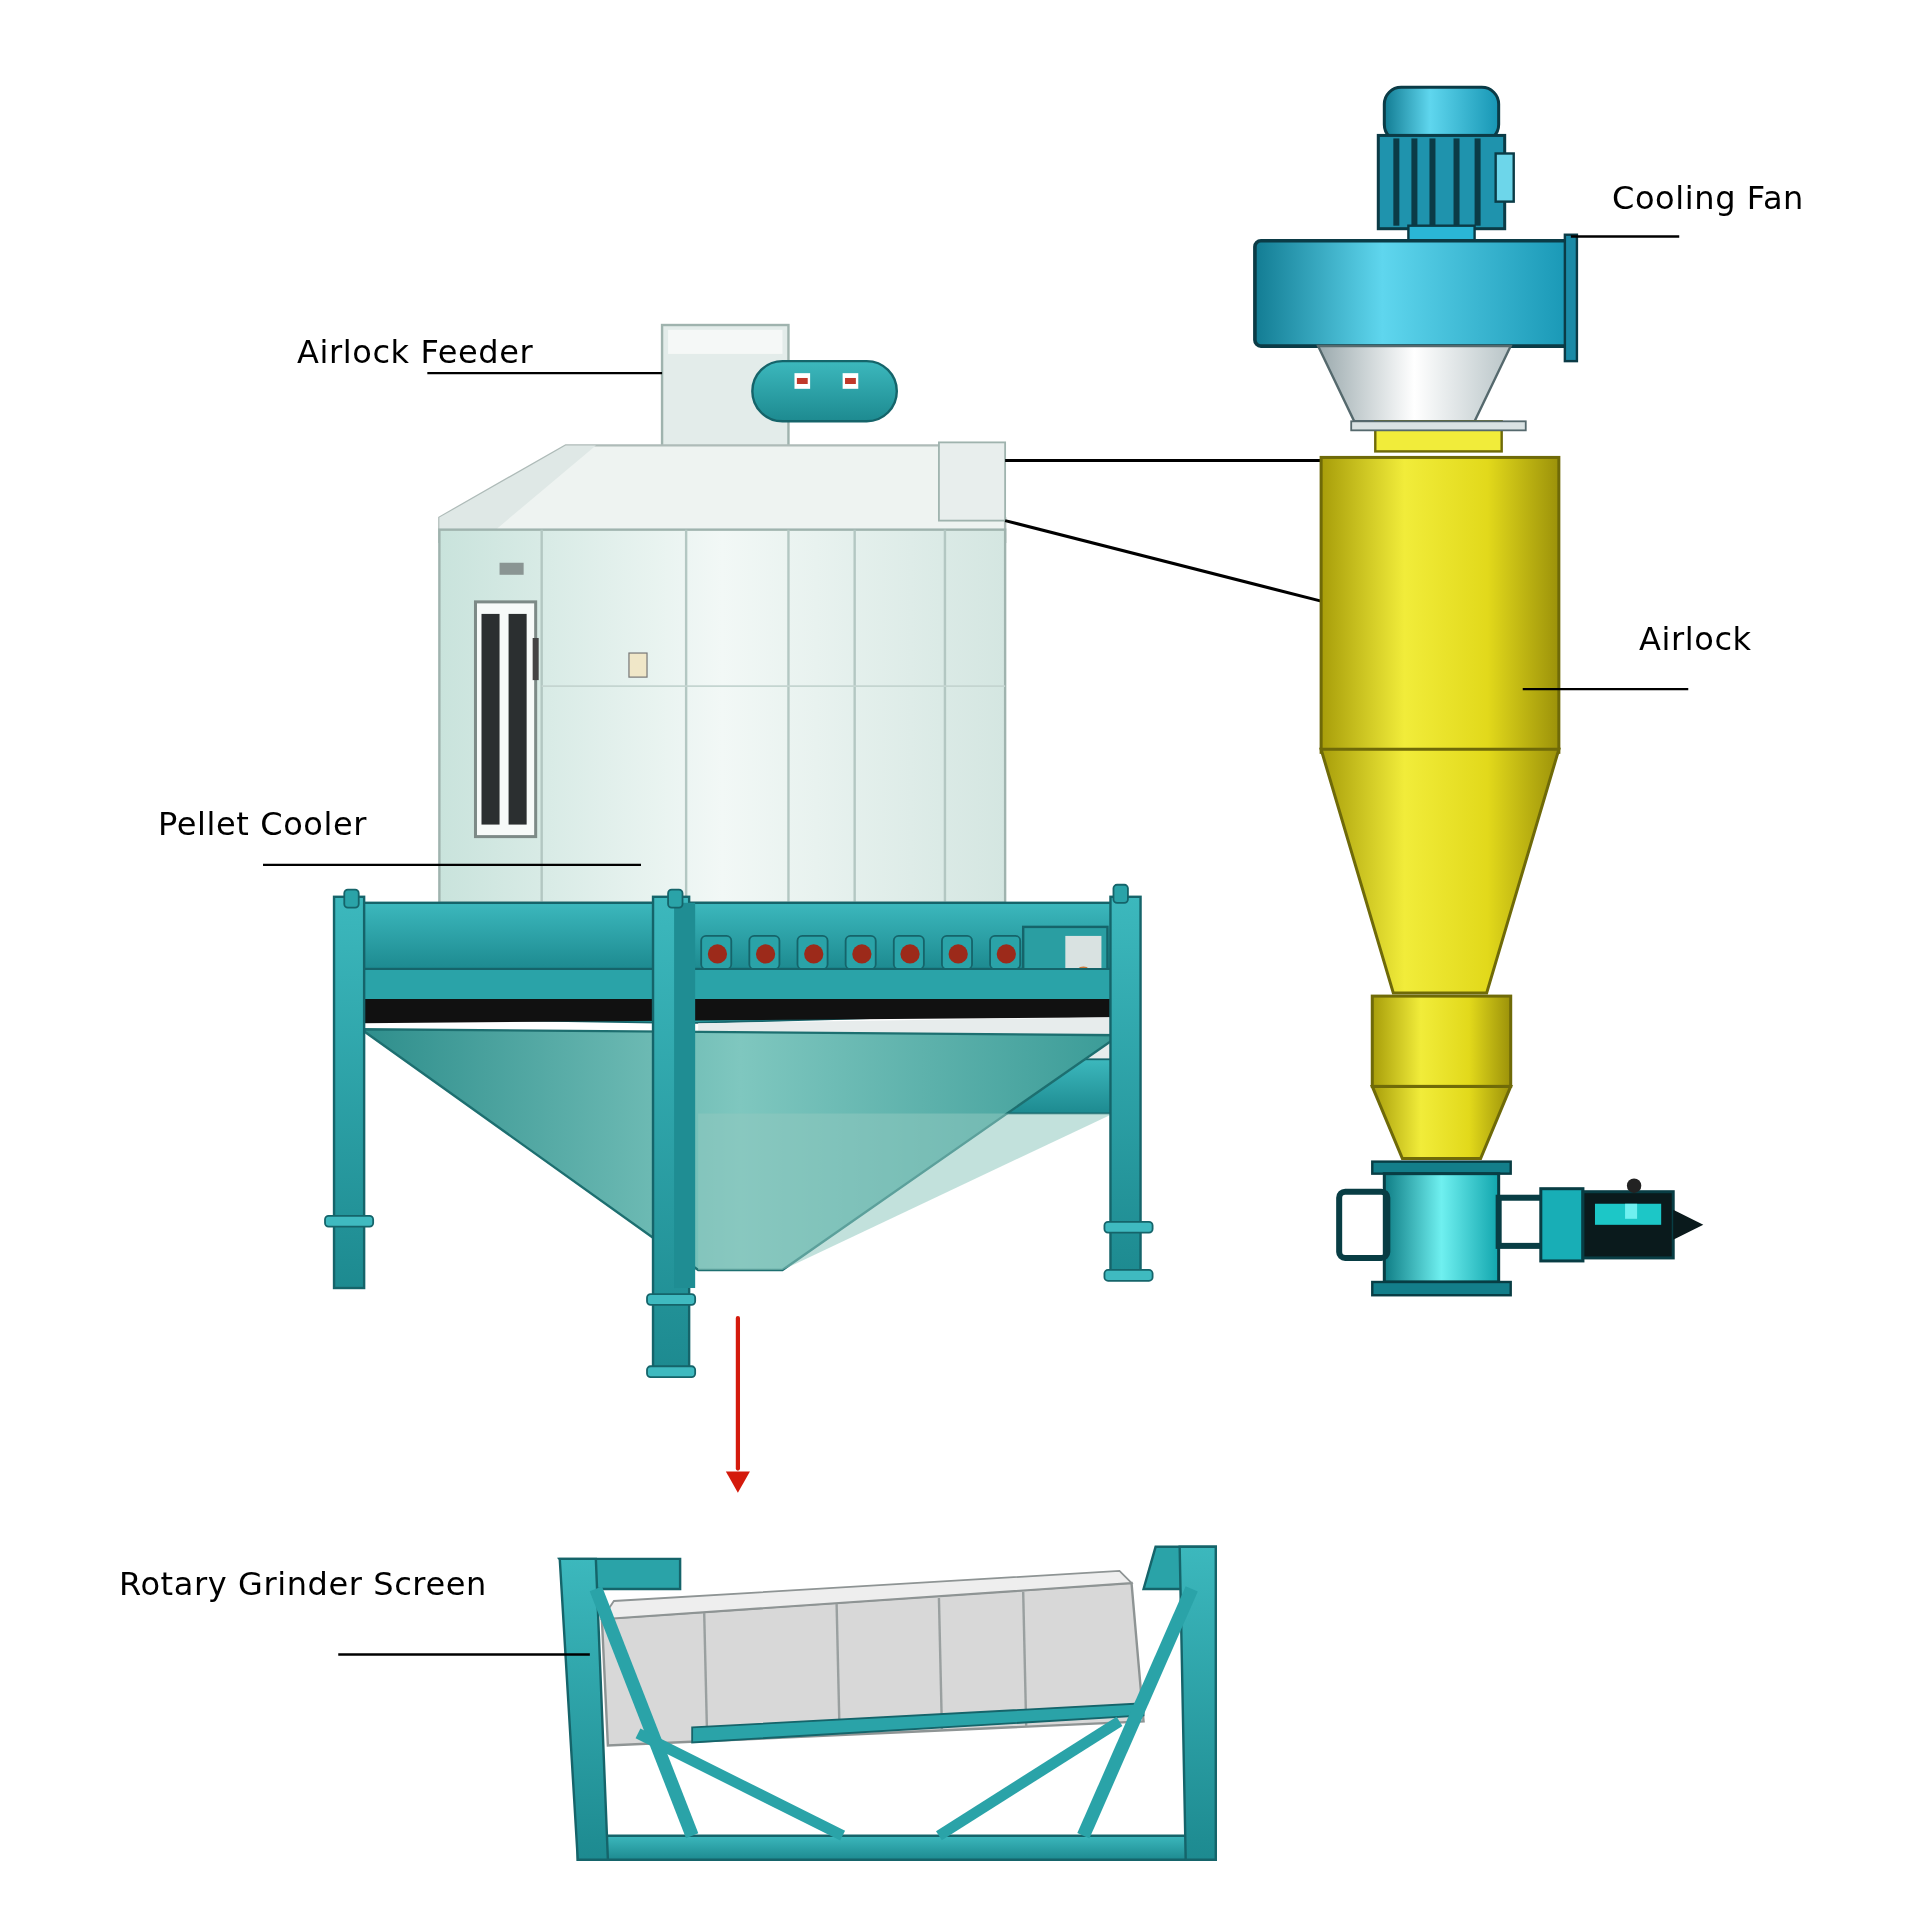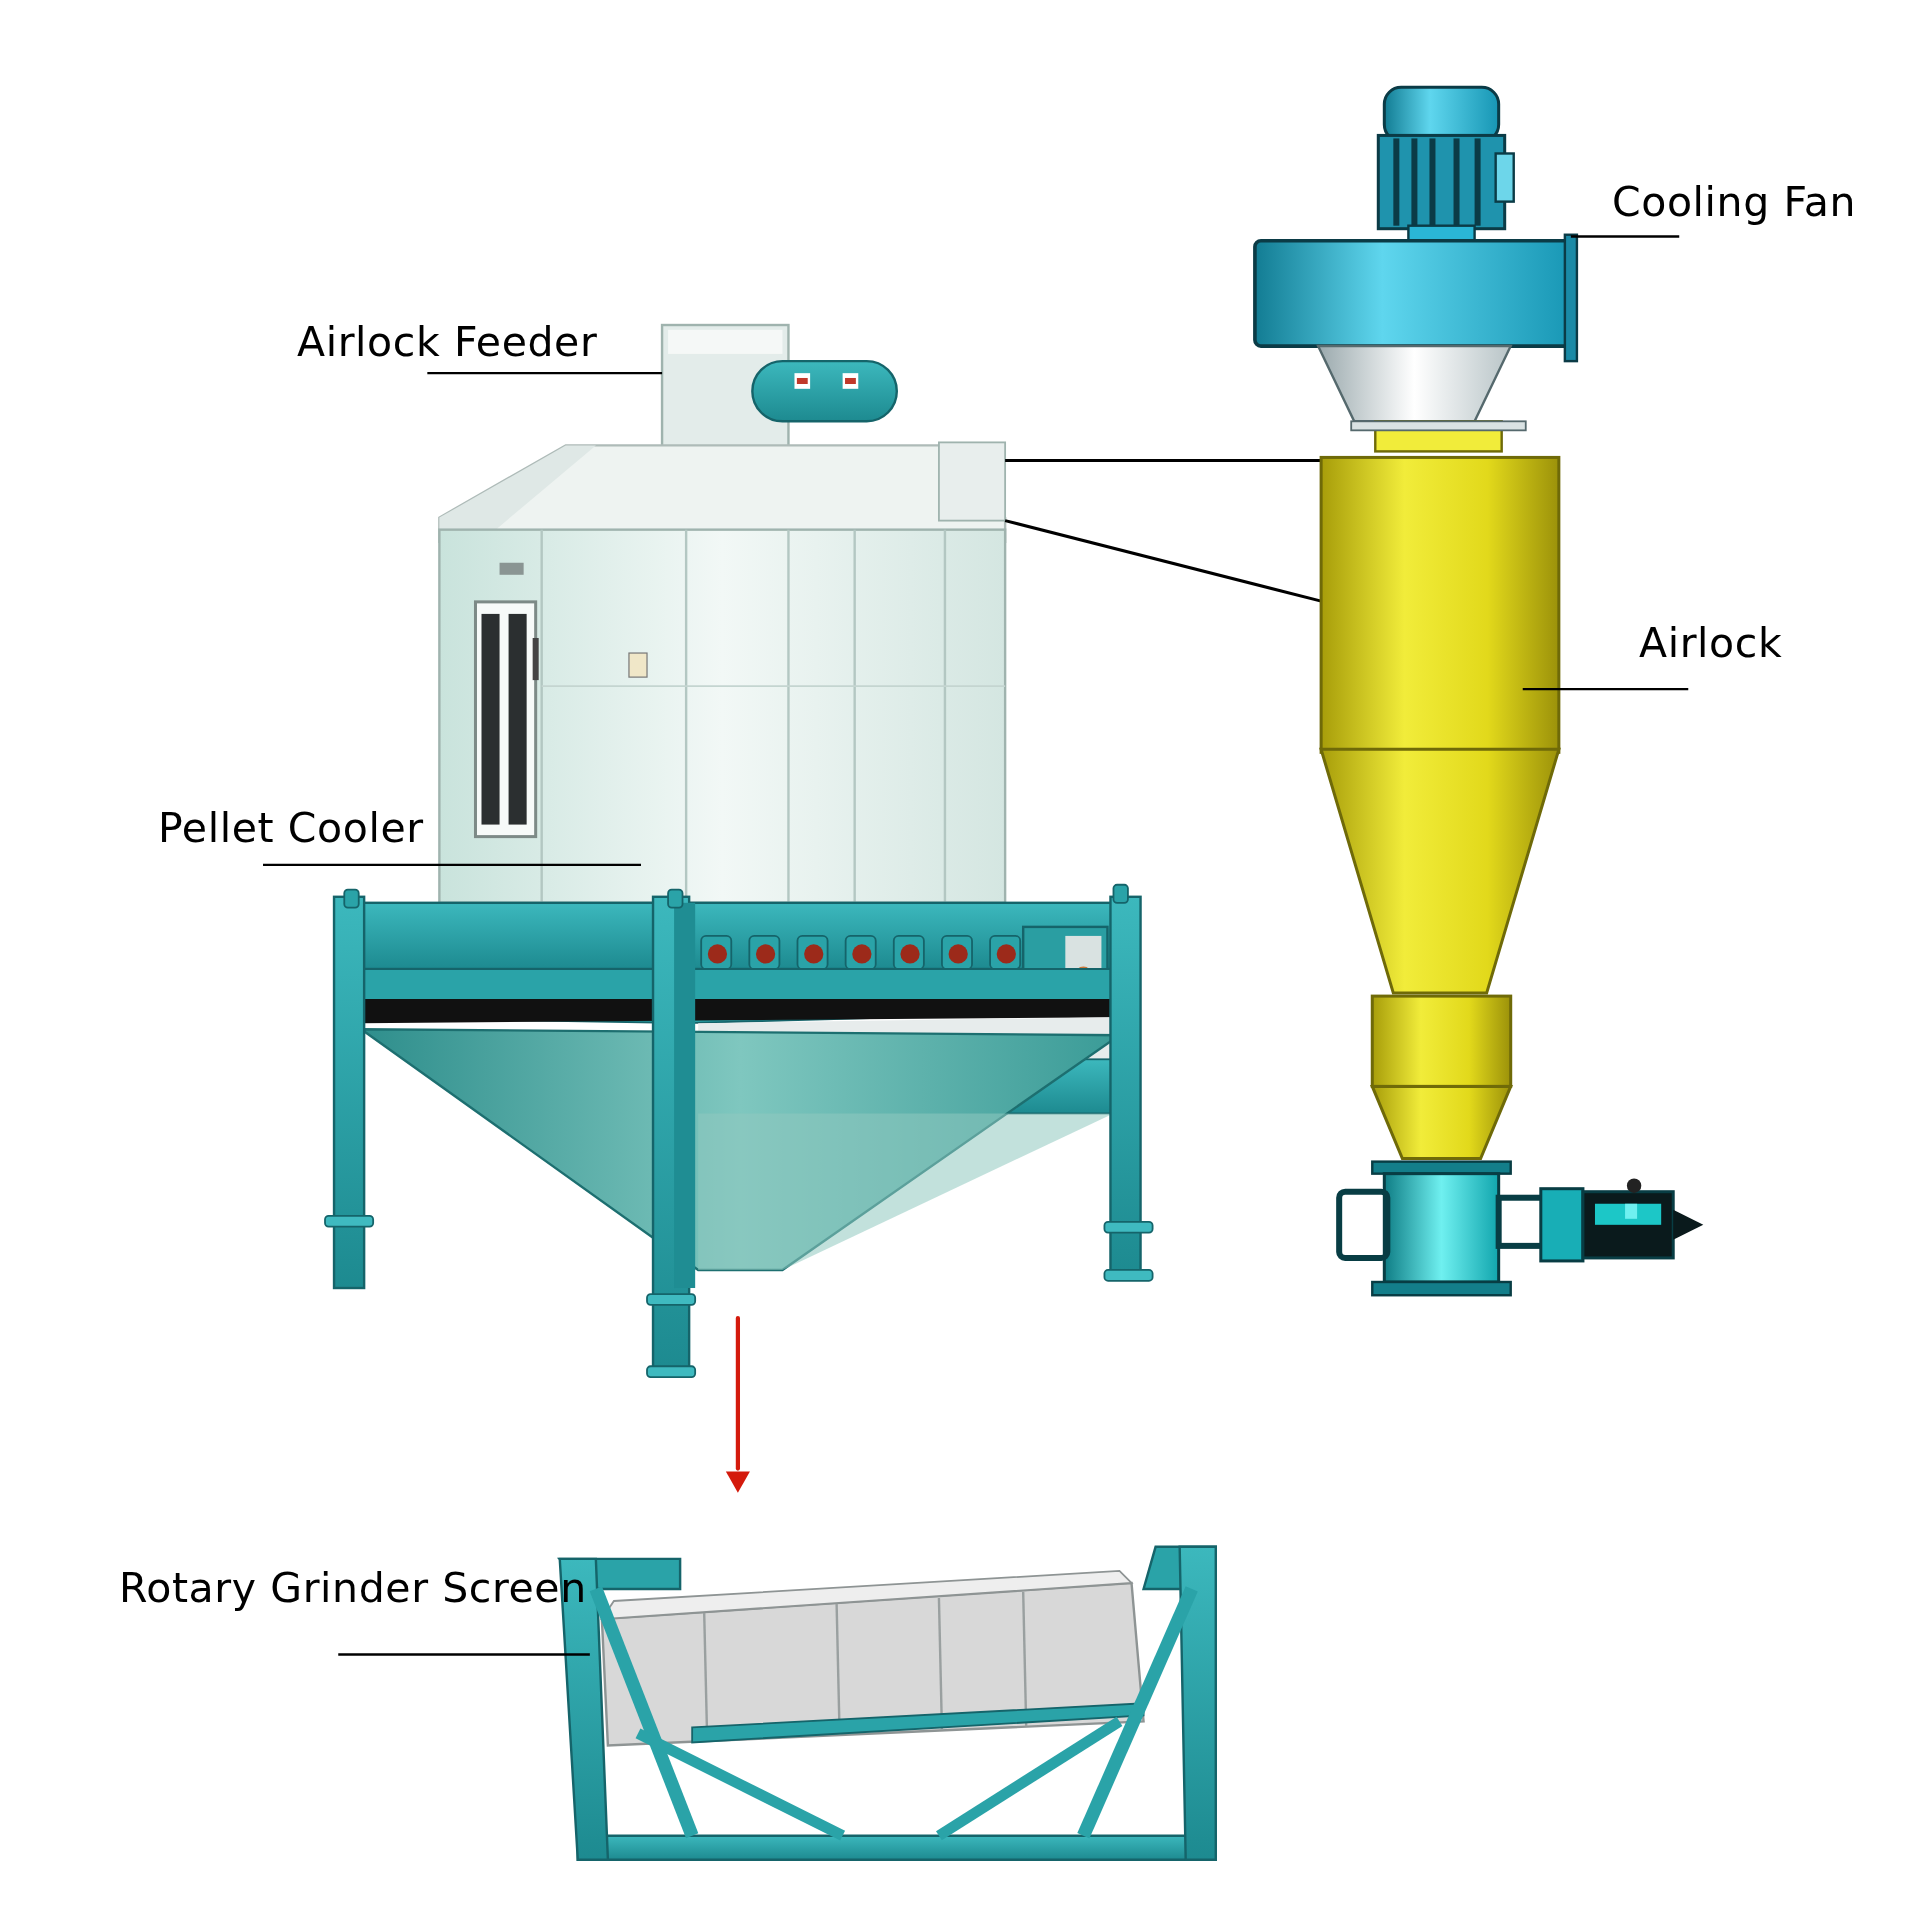--- a/index.html
+++ b/index.html
@@ -1,21 +1,21 @@
 <!DOCTYPE html>
 <html style="font-size:9.6px"><head>
 <meta charset="utf-8">
 <style>
   html, body { margin: 0; padding: 0; background: #ffffff; }
   body { width: 1926px; height: 1926px; position: relative; overflow: hidden; font-family: "DejaVu Sans", sans-serif; }
   .stage { position: absolute; left: 0; top: 0; width: 1926px; height: 1926px; }
   .label {
     position: absolute;
     font-family: "DejaVu Sans", sans-serif;
-    font-size: 41px;
+    font-size: 32px;
     color: #000000;
     letter-spacing: 0.6px;
     white-space: nowrap;
     line-height: 1;
   }
   svg { position: absolute; left: 0; top: 0; }
 </style>
 </head>
 <body>
 
@@ -224,20 +224,20 @@
 
     <g stroke="#000" stroke-width="4">
       <line x1="710" y1="620" x2="1100" y2="620"></line>
       <line x1="2610" y1="393" x2="2790" y2="393"></line>
       <line x1="2530" y1="1145" x2="2805" y2="1145"></line>
       <line x1="437" y1="1437" x2="1065" y2="1437"></line>
       <line x1="562" y1="2749" x2="980" y2="2749"></line>
     </g>
   </svg>
 
-  <div class="label" style="left:297px; top:322px;">Airlock Feeder</div>
+  <div class="label" style="left:297px; top:336px;">Airlock Feeder</div>
   <div class="label" style="left:1612px; top:182px;">Cooling Fan</div>
   <div class="label" style="left:1639px; top:623px;">Airlock</div>
   <div class="label" style="left:158px; top:808px;">Pellet Cooler</div>
   <div class="label" style="left:119px; top:1568px;">Rotary Grinder Screen</div>
 
 </div>
 
 
 </body></html>

